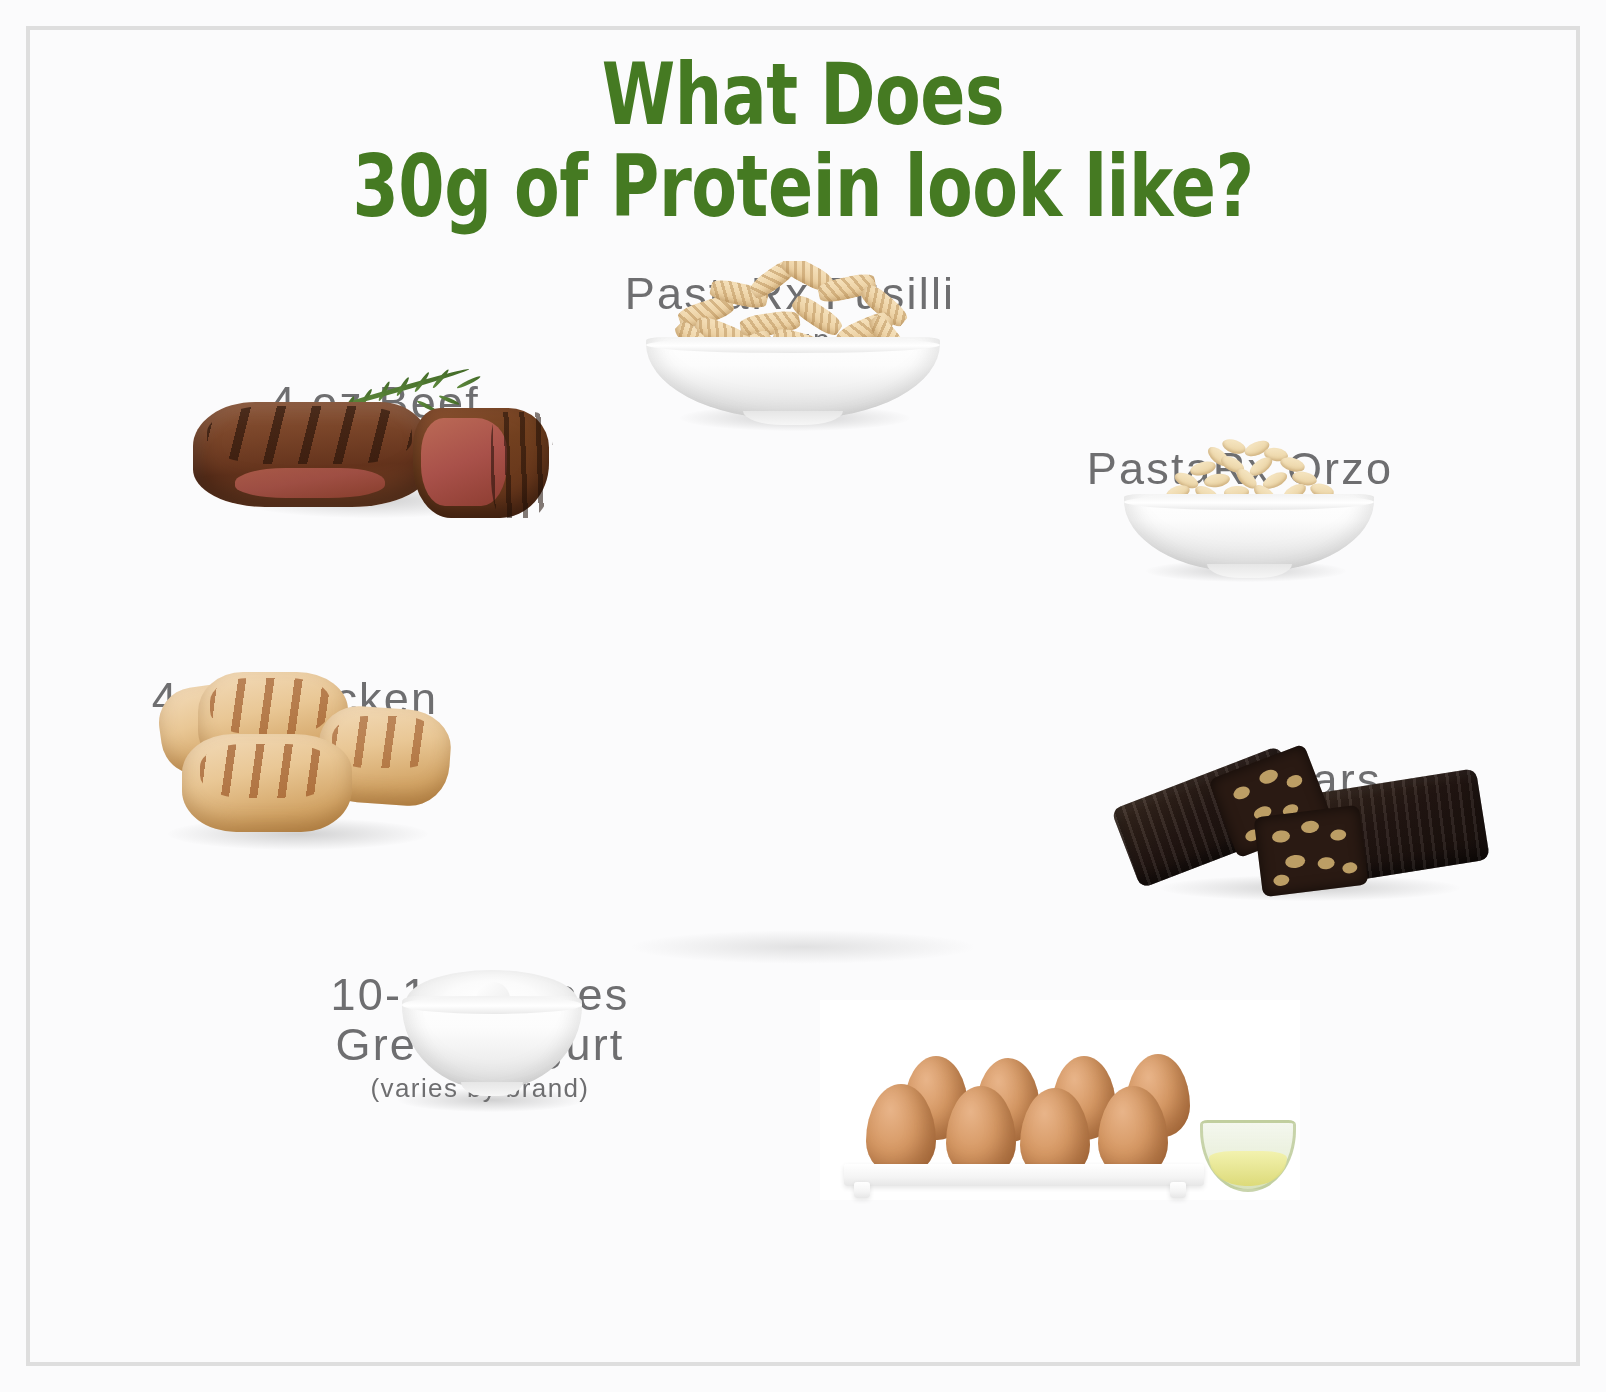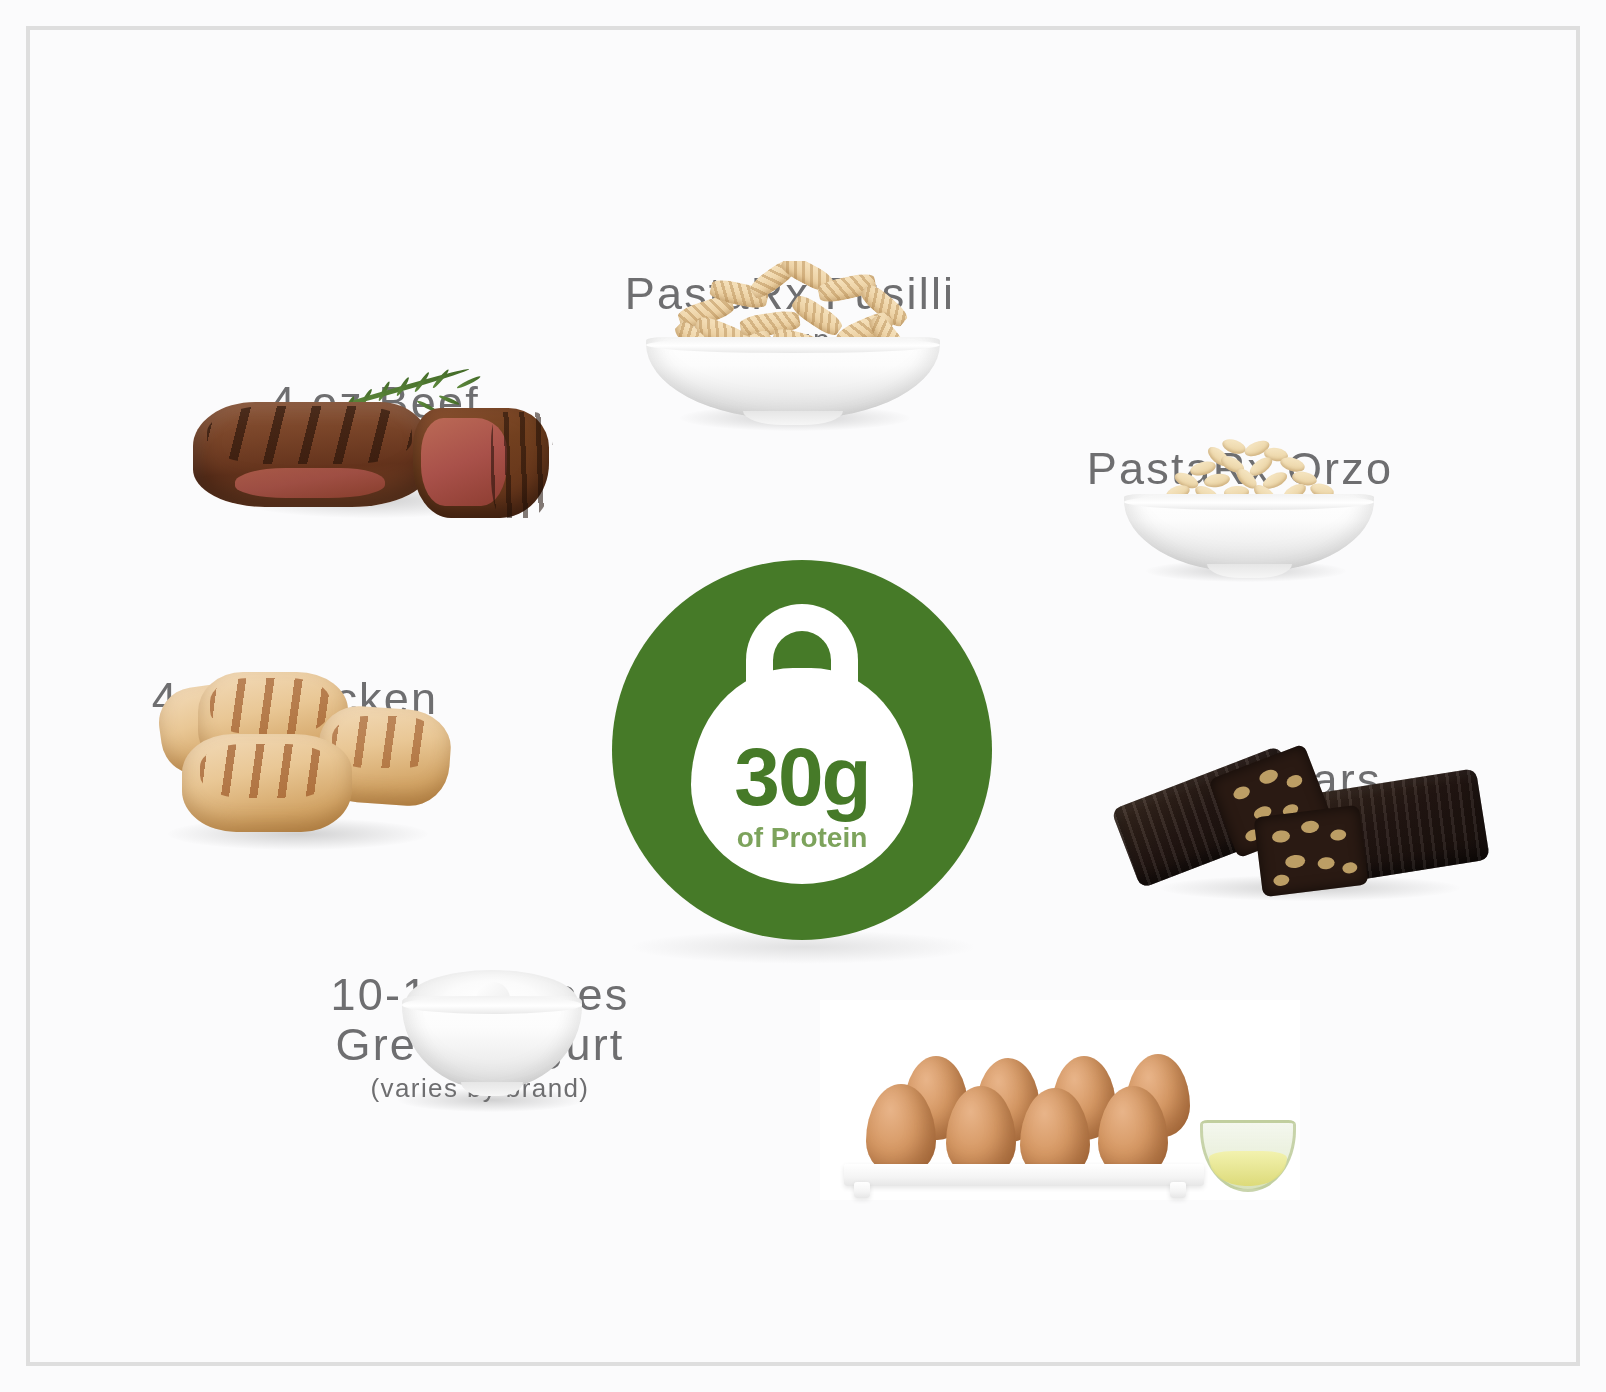--- a/index.html
+++ b/index.html
@@ -245,20 +245,24 @@
     box-shadow: inset 0 -2px 3px rgba(160,120,70,0.35);
   }
 </style>
 </head>
 <body>
 
 <div class="poster">
 
   <div class="frame"></div>
 
+  <div class="title">
+    <span class="l1">What Does</span>
+    <span class="l2"><span class="t-light">30g of Protein</span><span> look like?</span></span>
+  </div>
 
   <div class="item" style="left:175px;top:360px;width:400px;">
     <div class="ph" style="left:0;top:0;width:400px;height:165px;">
       <div class="shadow-soft" style="left:62px;top:122px;width:270px;height:36px;"></div>
 
       <div class="ph" style="left:140px;top:14px;width:180px;height:52px;">
         <div class="rosemary" style="left:10px;top:34px;width:150px;height:5px;transform:rotate(-16deg);"></div>
         <div class="rosemary" style="left:30px;top:36px;width:18px;height:4px;transform:rotate(-60deg);"></div>
         <div class="rosemary" style="left:46px;top:30px;width:20px;height:4px;transform:rotate(-58deg);"></div>
         <div class="rosemary" style="left:64px;top:25px;width:22px;height:4px;transform:rotate(-62deg);"></div>
@@ -345,26 +349,20 @@
       <div class="bowl" style="left:104px;top:62px;width:250px;height:78px;">
         <div class="bowl-rim"></div>
         <div class="bowl-foot"></div>
       </div>
     </div>
     <div class="lbl main" style="margin-top:12px;">PastaRx Orzo</div>
     <div class="lbl sub">½ cup</div>
   </div>
 
   <div class="badge-shadow"></div>
-  <div class="badge">
-    <div class="kettle-handle"></div>
-    <div class="kettle-body"></div>
-    <div class="badge-num">30g</div>
-    <div class="badge-sub">of Protein</div>
-  </div>
 
   <div class="item" style="left:60px;top:660px;width:470px;">
     <div class="ph" style="left:0;top:0;width:470px;height:200px;">
       <div class="shadow-soft" style="left:108px;top:158px;width:260px;height:32px;"></div>
       <div class="chick" style="left:100px;top:24px;width:118px;height:88px;transform:rotate(-8deg);"></div>
       <div class="chick" style="left:138px;top:12px;width:150px;height:100px;"></div>
       <div class="chick-marks" style="left:150px;top:18px;width:120px;height:56px;opacity:.85;"></div>
       <div class="chick" style="left:258px;top:48px;width:132px;height:96px;transform:rotate(4deg);"></div>
       <div class="chick-marks" style="left:272px;top:56px;width:104px;height:52px;opacity:.8;"></div>
       <div class="chick" style="left:122px;top:74px;width:170px;height:98px;"></div>

